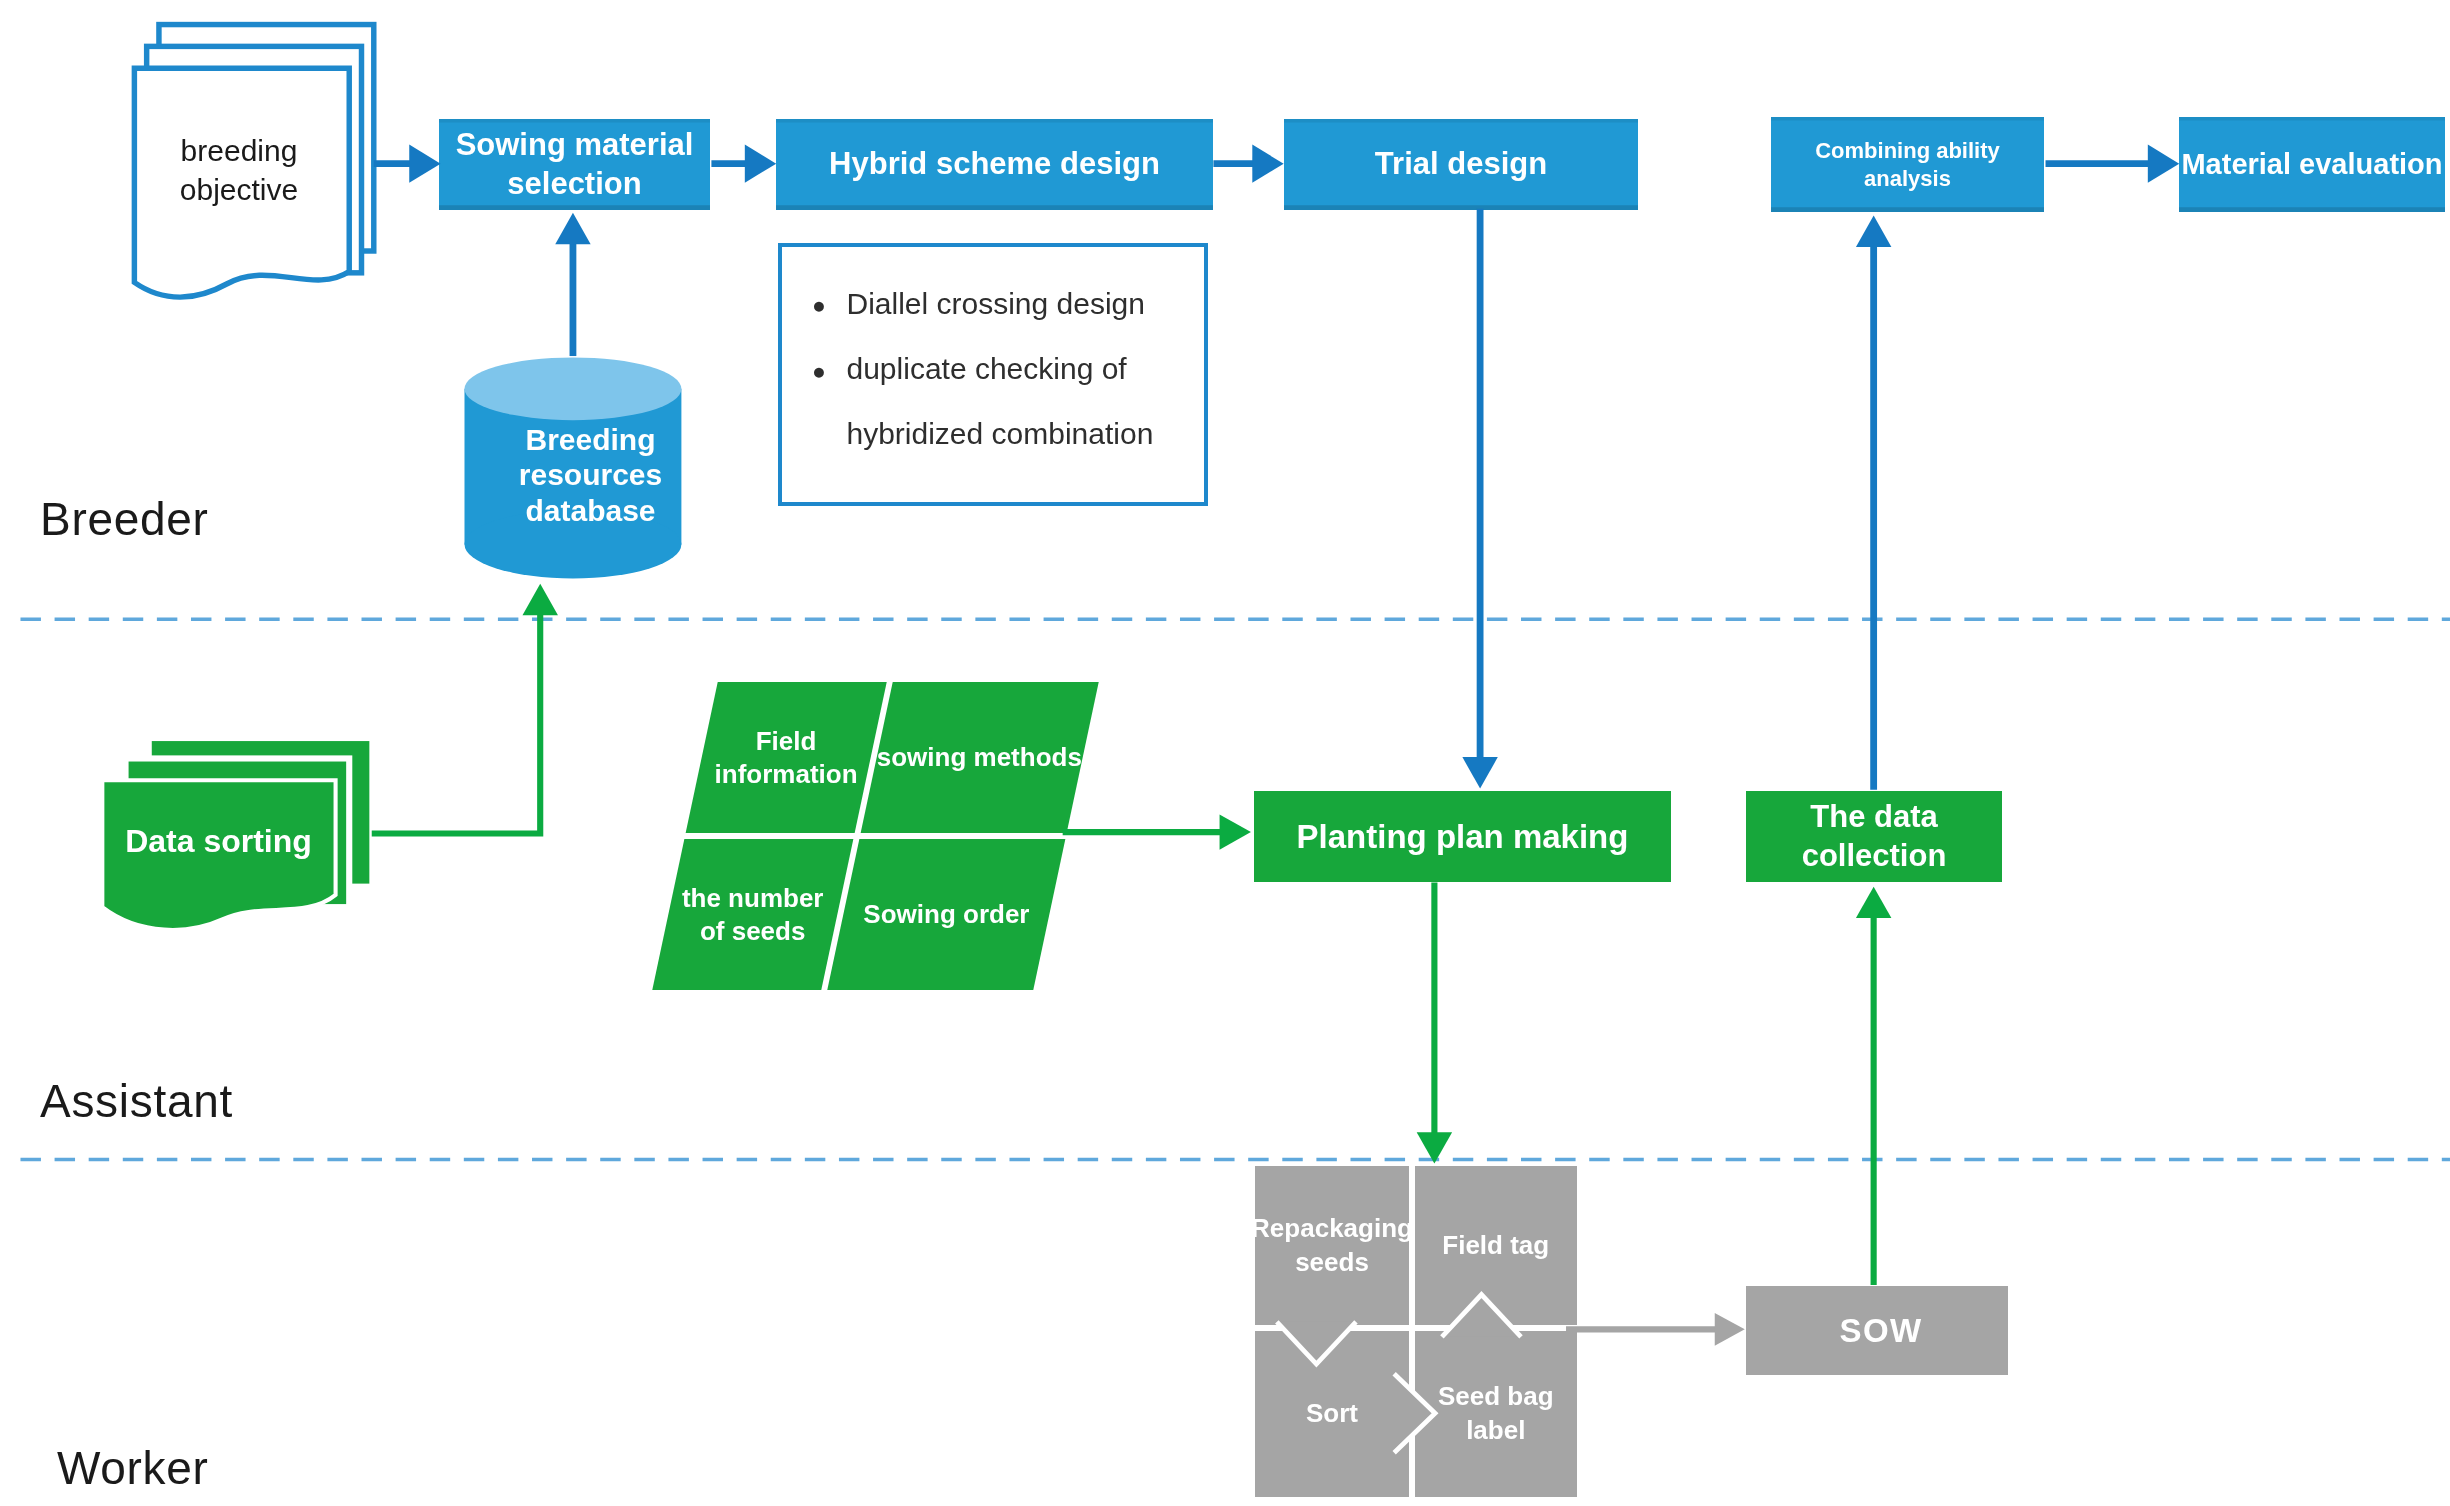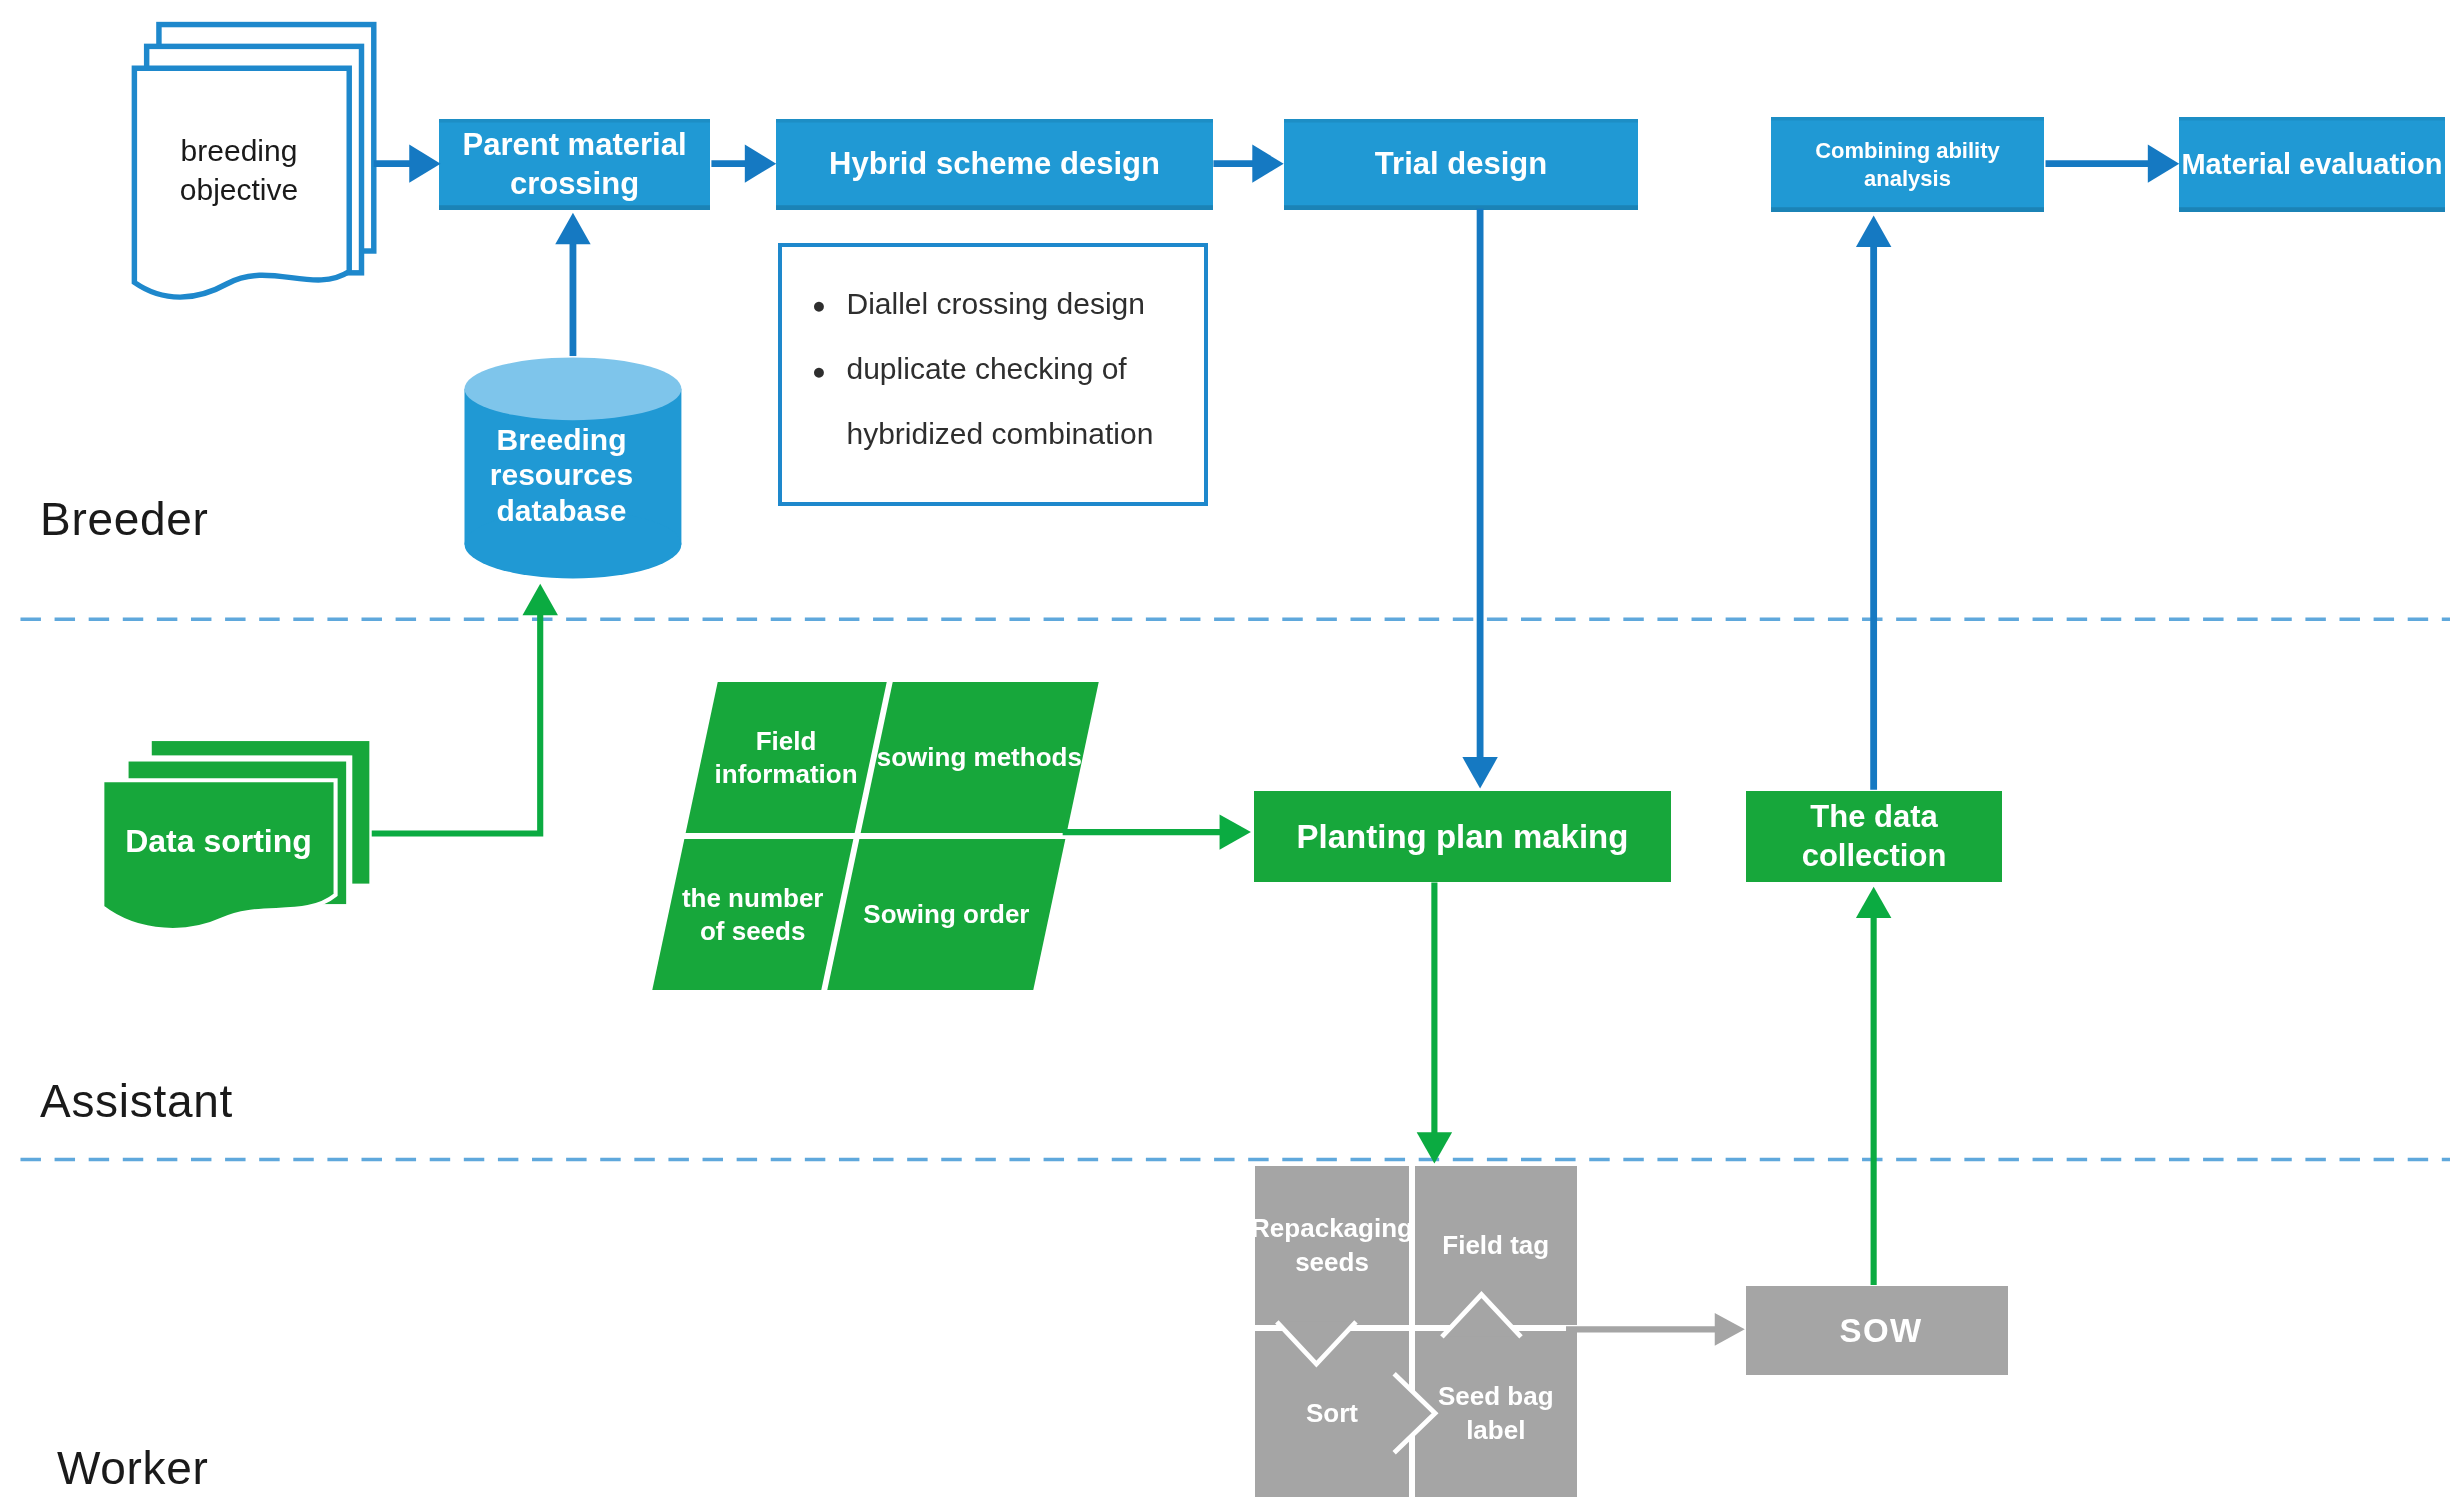--- a/index.html
+++ b/index.html
@@ -39,21 +39,21 @@
   }
   .para-cell{background:var(--green);display:flex;align-items:center;justify-content:center;}
   .para-cell span{transform:skewX(12deg);color:#fff;font-weight:bold;font-size:26px;text-align:center;line-height:1.25;}
   .puzzle{
     position:absolute;left:1243px;top:1166px;width:322px;height:331px;
     display:grid;grid-template-columns:154px 1fr;grid-template-rows:159px 1fr;gap:5.5px;margin-left:12px;
   }
   .puzzle-cell{background:var(--gray);display:flex;align-items:center;justify-content:center;
     color:#fff;font-weight:bold;font-size:26px;text-align:center;line-height:1.3;}
   .cyl-label{
-    position:absolute;left:459px;top:407px;width:205px;height:136px;
+    position:absolute;left:488px;top:407px;width:205px;height:136px;
     display:flex;align-items:center;justify-content:center;text-align:center;
     color:#fff;font-weight:bold;font-size:30px;line-height:1.18;
   }
 </style>
 </head>
 <body>
 
 <div id="canvas">
 
   <svg class="layer" viewBox="0 0 3592 2208" width="2450" height="1506">
@@ -76,21 +76,21 @@
       <path d="M150,1144 H492 V1312 C448,1348 380,1322 326,1348 C278,1370 205,1372 150,1330 Z" style="fill:var(--green);stroke:#fff;stroke-width:6"></path>
     </g>
   </svg>
 
   <div class="lane-label" style="left:40px;top:492px;">Breeder</div>
   <div class="lane-label" style="left:40px;top:1074px;">Assistant</div>
   <div class="lane-label" style="left:57px;top:1441px;">Worker</div>
 
   <div class="doc-label" style="left:147px;top:102px;width:184px;height:136px;font-size:30px;color:var(--text);">breeding objective</div>
 
-  <div class="box blue-box" style="left:439px;top:119px;width:271px;height:91px;font-size:31px;">Parent material crossing</div>
+  <div class="box blue-box" style="left:439px;top:119px;width:271px;height:91px;font-size:31px;">Sowing material selection</div>
   <div class="box blue-box" style="left:776px;top:119px;width:437px;height:91px;font-size:31px;">Hybrid scheme design</div>
   <div class="box blue-box" style="left:1284px;top:119px;width:354px;height:91px;font-size:31px;">Trial design</div>
   <div class="box blue-box" style="left:1771px;top:117px;width:273px;height:95px;font-size:22px;">Combining ability analysis</div>
   <div class="box blue-box" style="left:2179px;top:117px;width:266px;height:95px;font-size:29px;">Material evaluation</div>
 
   <div class="cyl-label">Breeding resources database</div>
 
   <div class="note">
     <div class="note-item">
       <span class="note-bullet">●</span>

